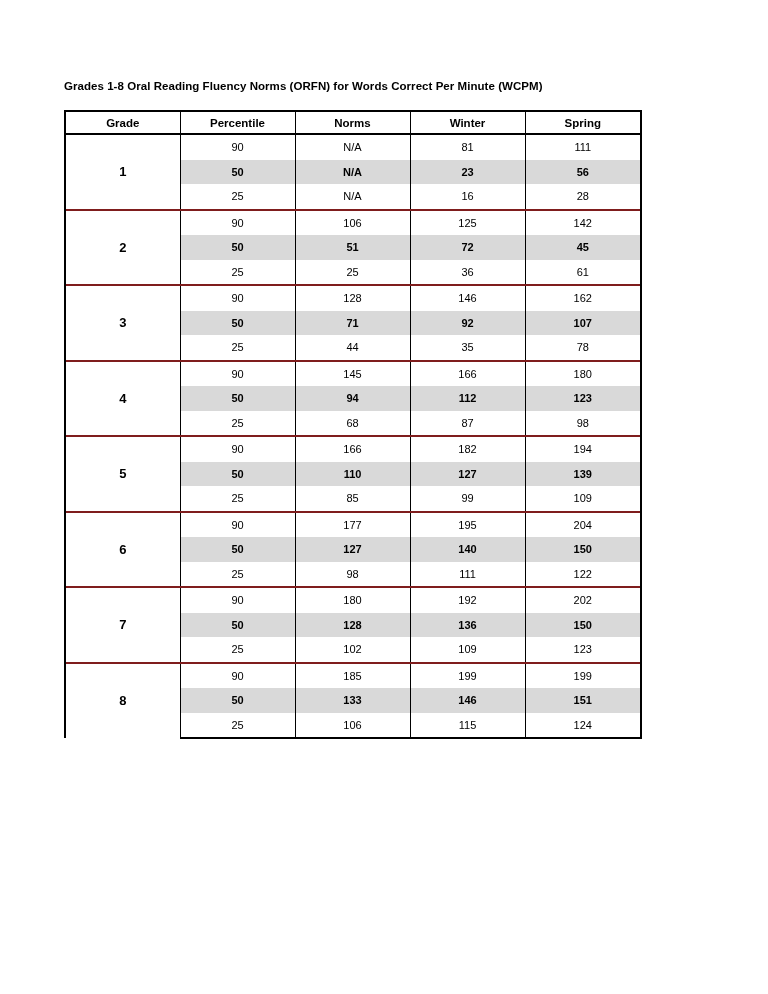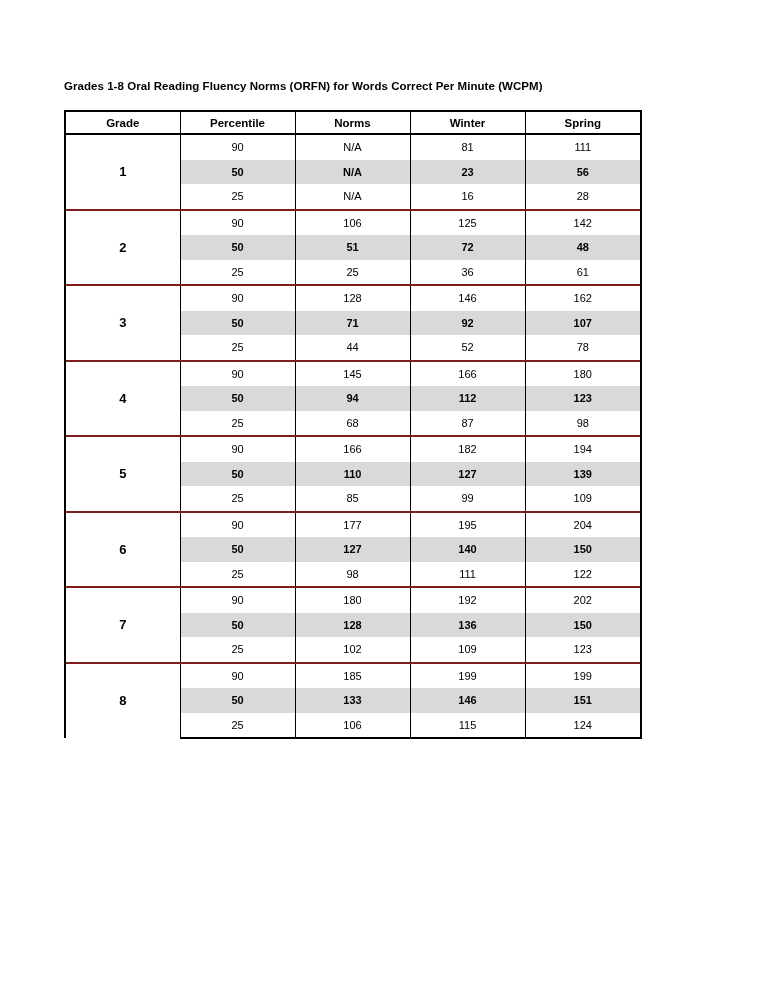--- a/index.html
+++ b/index.html
@@ -151,21 +151,21 @@
           <td class="grade-cell" rowspan="3">2</td>
           <td>90</td>
           <td>106</td>
           <td>125</td>
           <td class="spring-cell">142</td>
         </tr>
         <tr class="shaded">
           <td>50</td>
           <td>51</td>
           <td>72</td>
-          <td class="spring-cell">48</td>
+          <td class="spring-cell">45</td>
         </tr>
         <tr>
           <td>25</td>
           <td>25</td>
           <td>36</td>
           <td class="spring-cell">61</td>
         </tr>
         <tr class="block-start">
           <td class="grade-cell" rowspan="3">3</td>
           <td>90</td>
@@ -175,21 +175,21 @@
         </tr>
         <tr class="shaded">
           <td>50</td>
           <td>71</td>
           <td>92</td>
           <td class="spring-cell">107</td>
         </tr>
         <tr>
           <td>25</td>
           <td>44</td>
-          <td>52</td>
+          <td>35</td>
           <td class="spring-cell">78</td>
         </tr>
         <tr class="block-start">
           <td class="grade-cell" rowspan="3">4</td>
           <td>90</td>
           <td>145</td>
           <td>166</td>
           <td class="spring-cell">180</td>
         </tr>
         <tr class="shaded">

